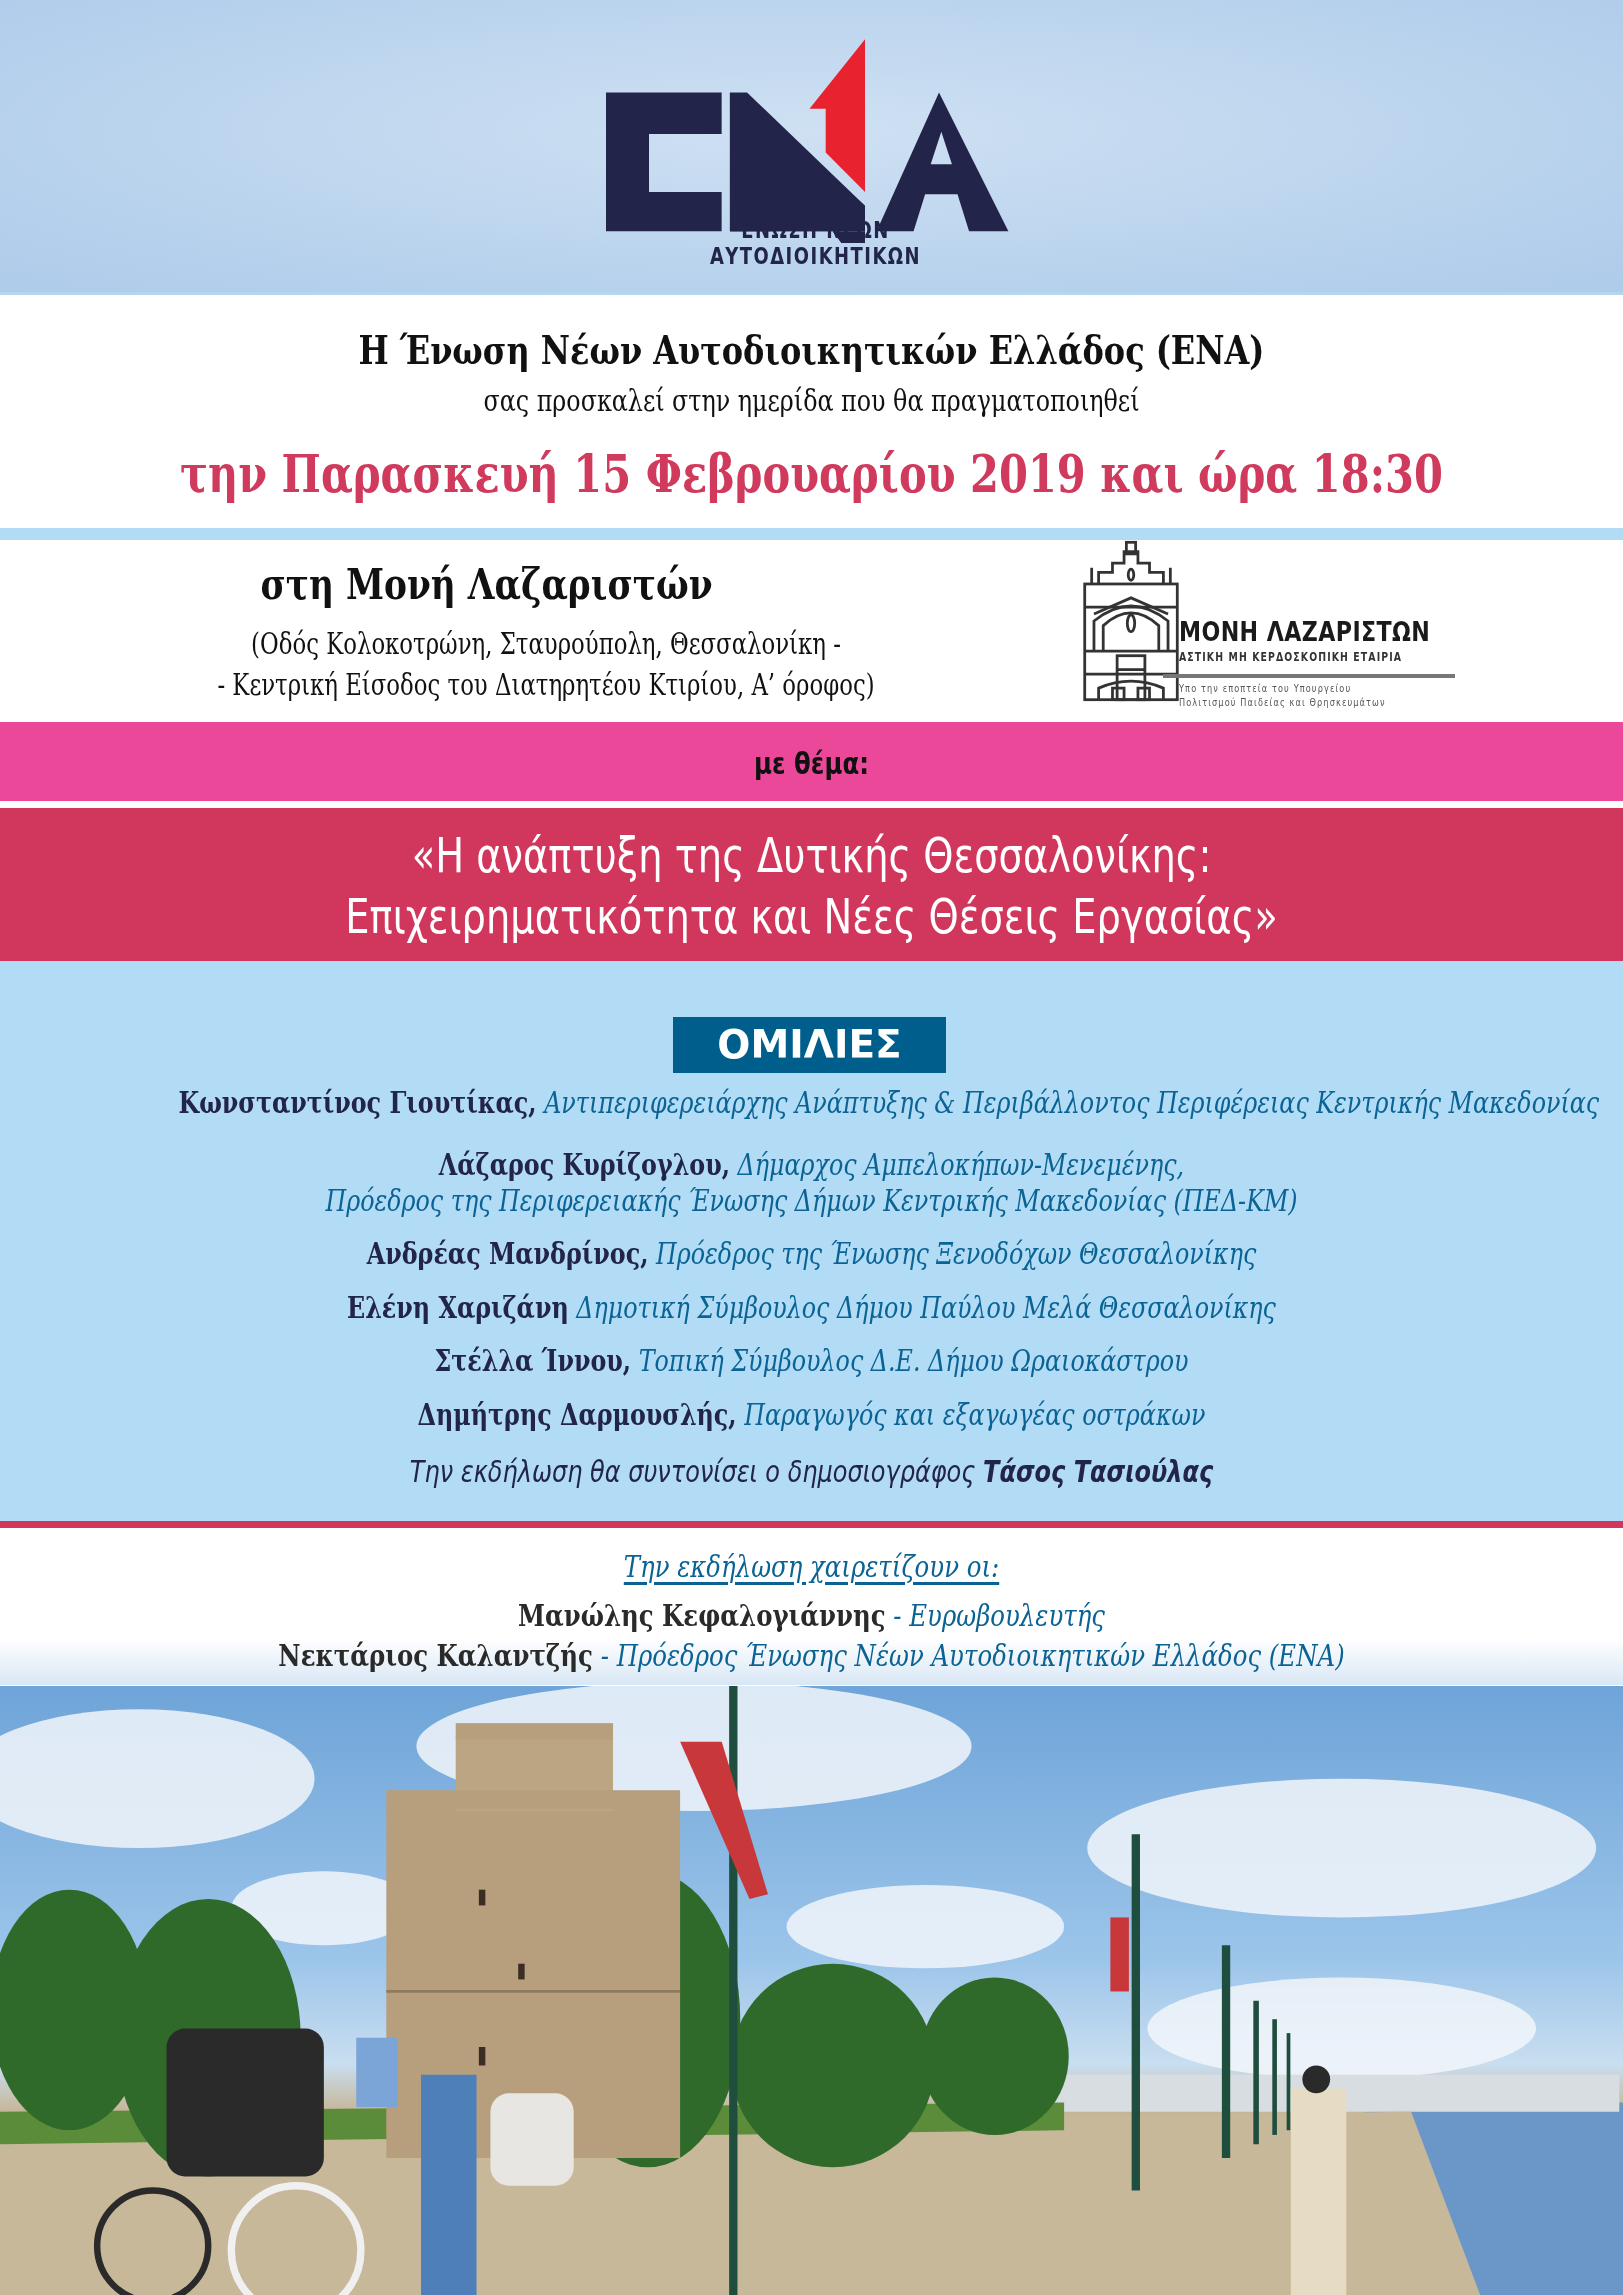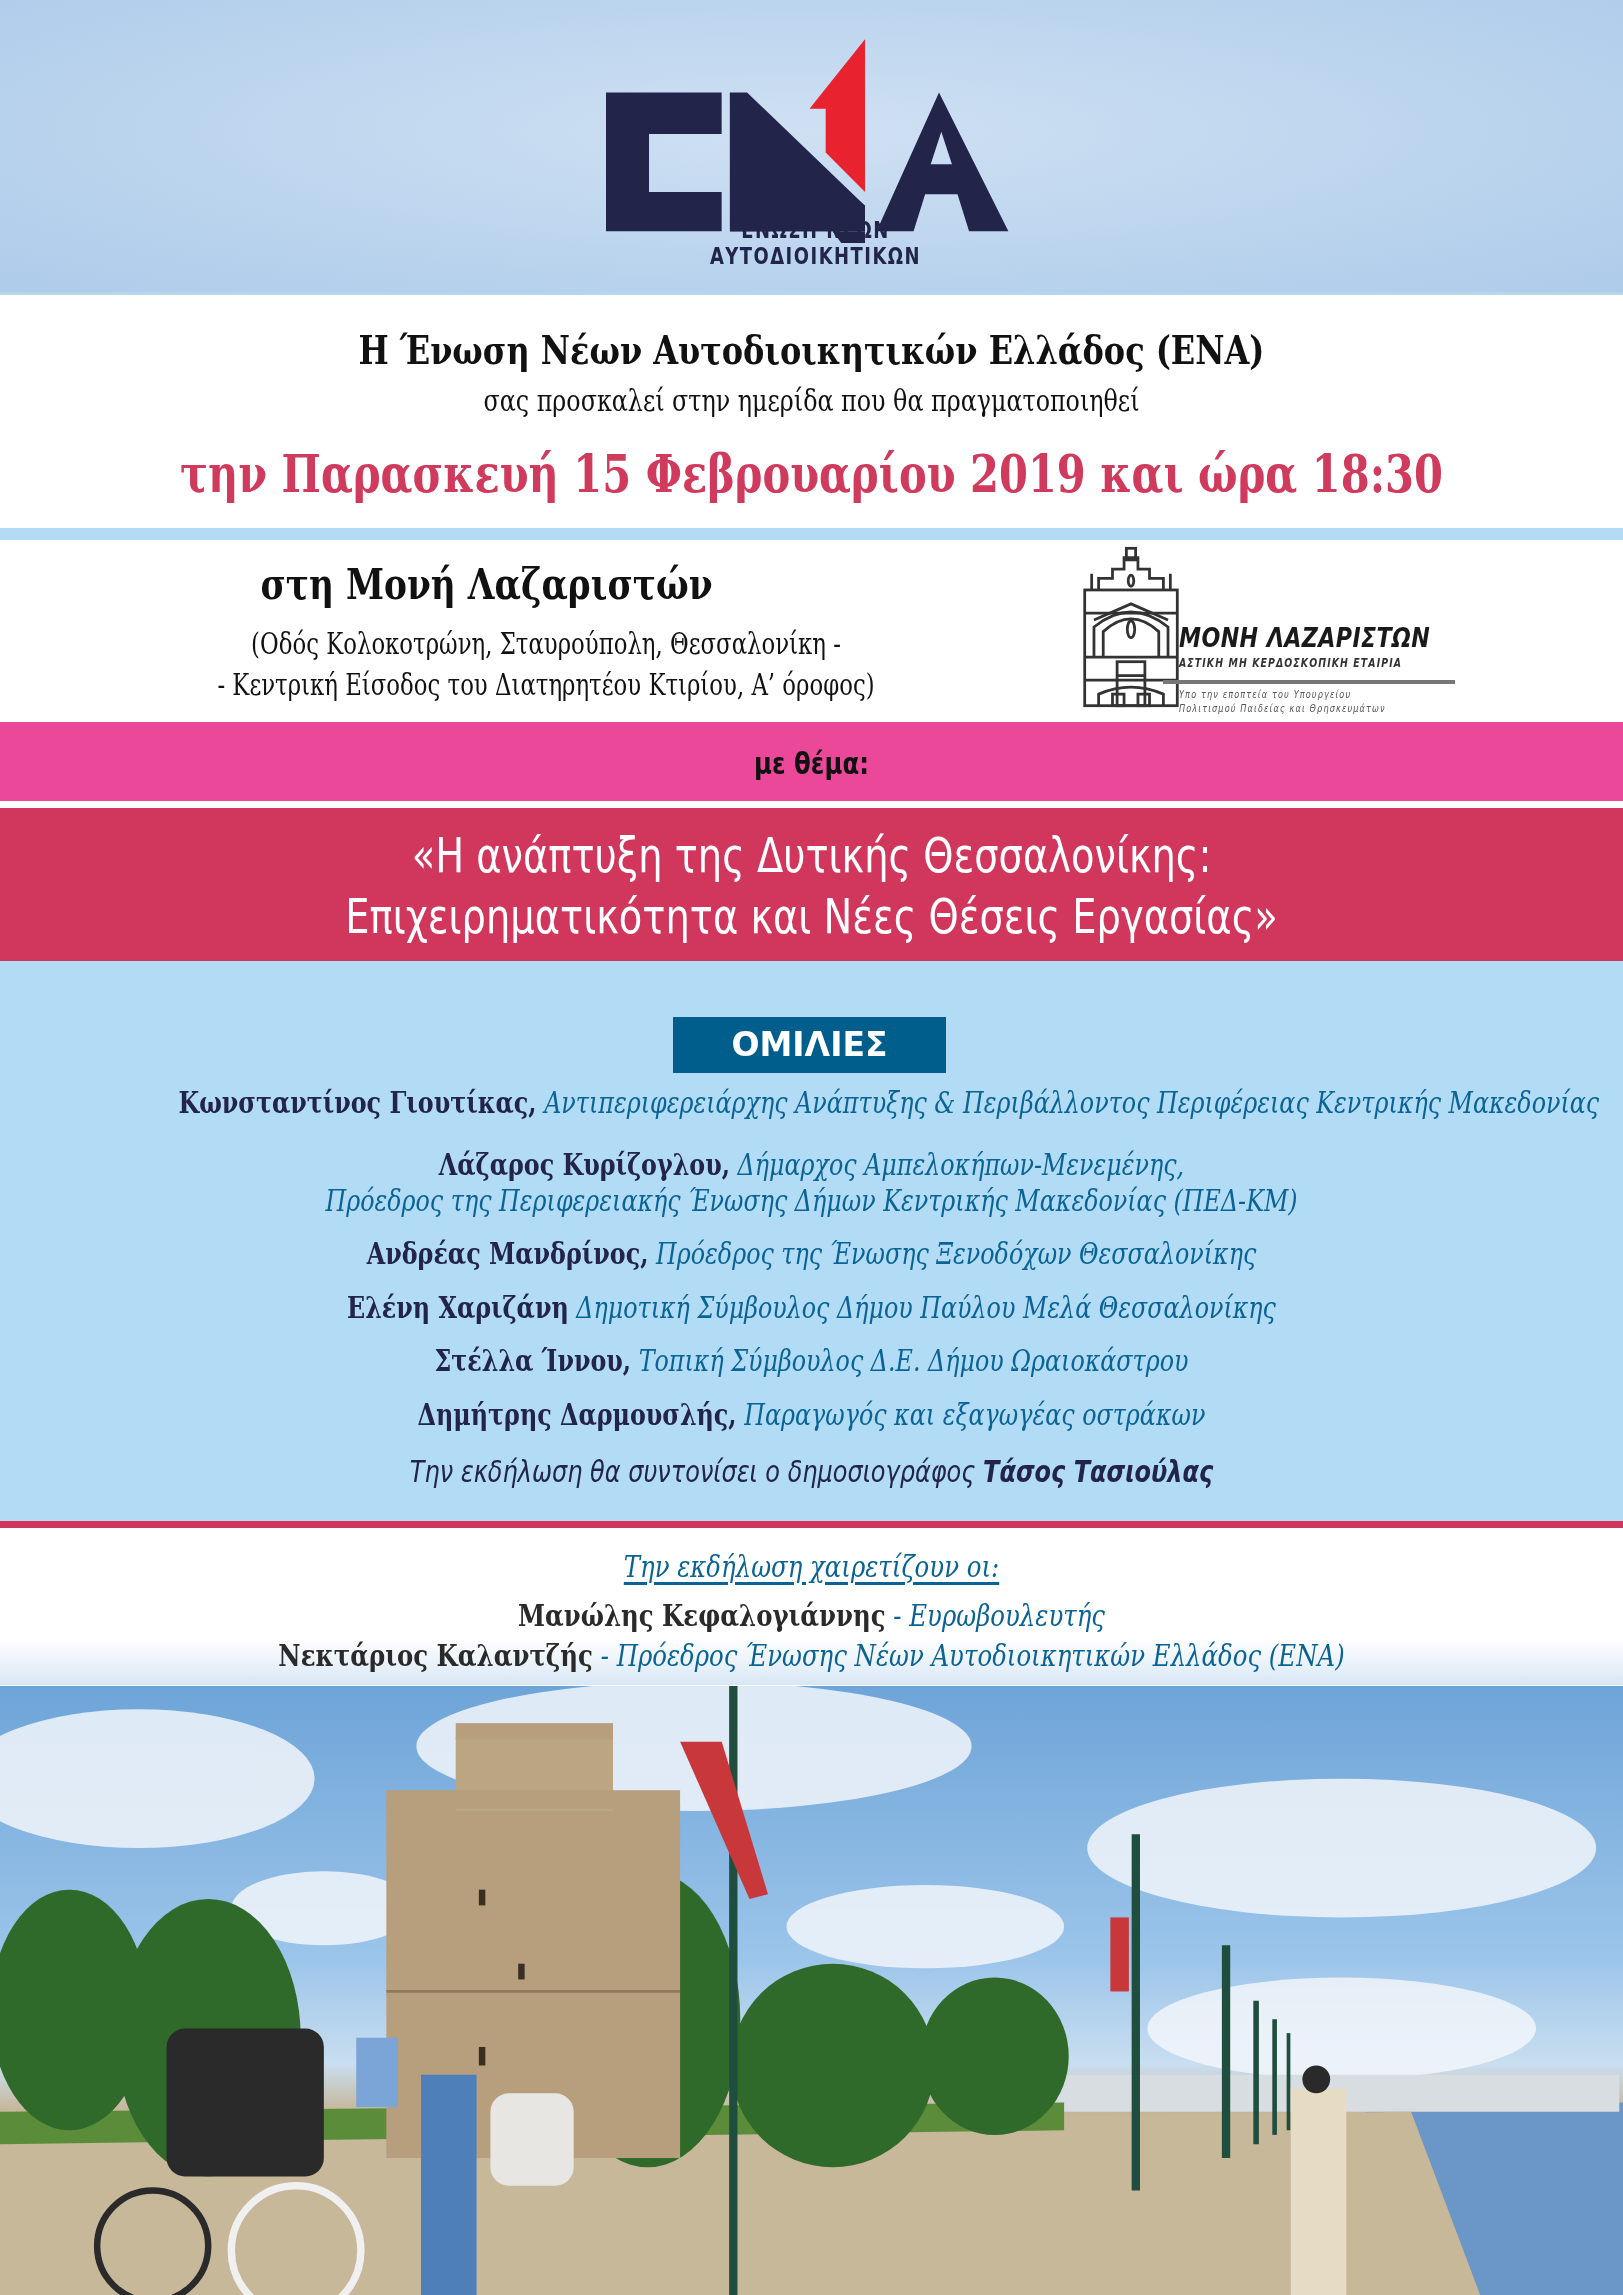--- a/index.html
+++ b/index.html
@@ -20,41 +20,41 @@
 
   #stripe1 { top: 528px; height: 11.6px; background: #b2dcf5; }
 
   
   #venue { top: 540px; height: 142px; background: #fff; }
   #venue-title { position: absolute; left: 93px; top: 18.5px; width: 787px; text-align: center; font-size: 43px; font-weight: bold; color: #111; transform: scaleX(0.80); }
   #venue-addr1 { position: absolute; left: 60px; top: 86px; width: 972px; text-align: center; font-size: 30px; color: #111; transform: scaleX(0.76); }
   #venue-addr2 { position: absolute; left: 60px: top: 130px; }
   #venue-addr2 { position: absolute; left: 60px; top: 127px; width: 972px; text-align: center; font-size: 30px; color: #111; transform: scaleX(0.76); }
 
-  #monastery-logo { position: absolute; left: 1080px; top: 6px; width: 416px; height: 162px; font-style: italic; }
+  #monastery-logo { position: absolute; left: 1080px; top: 0; width: 416px; height: 162px; }
   #mon-name { position: absolute; left: 99px; top: 76px; font-family: "DejaVu Sans", sans-serif; font-weight: bold; font-size: 27px; color: #1a1a1a; letter-spacing: 0.5px; transform: scaleX(0.82); transform-origin: left; white-space: nowrap; }
   #mon-sub { position: absolute; left: 99px; top: 110px; font-family: "DejaVu Sans", sans-serif; font-weight: bold; font-size: 12px; color: #333; letter-spacing: 1.4px; transform: scaleX(0.78); transform-origin: left; white-space: nowrap; }
   #mon-rule { position: absolute; left: 83px; top: 134px; width: 292px; height: 3.7px; background: #777; }
   #mon-note1, #mon-note2 { position: absolute; left: 99px; font-family: "DejaVu Sans", sans-serif; font-size: 10.2px; color: #555; letter-spacing: 1.4px; transform: scaleX(0.8); transform-origin: left; white-space: nowrap; }
   #mon-note1 { top: 143px; }
   #mon-note2 { top: 157px; }
 
   
   #theme-label-band { top: 722px; height: 79px; background: #ec4899; font-weight: bold; }
   #theme-label { position: absolute; top: 24px; width: 100%; font-family: "DejaVu Sans", sans-serif; font-size: 30.5px; color: #111; transform: scaleX(0.80); }
 
   
   #topic-band { top: 808px; height: 181px; background: #d1375c; }
   #topic-l1, #topic-l2 { position: absolute; width: 100%; font-family: "DejaVu Sans", sans-serif; font-size: 48px; color: #fff; transform: scaleX(0.80); }
   #topic-l1 { top: 18.5px; }
   #topic-l2 { top: 80px; }
 
   
   #speakers { top: 961px; height: 560px; background: #b2dcf5; }
-  #talks-badge { position: absolute; left: 673px; top: 56px; width: 273px; height: 56px; background: #005e8c; color: #fff; font-family: "DejaVu Sans", sans-serif; font-weight: bold; font-size: 33px; text-align: center; line-height: 56px; }
+  #talks-badge { position: absolute; left: 673px; top: 56px; width: 273px; height: 56px; background: #005e8c; color: #fff; font-family: "DejaVu Sans", sans-serif; font-weight: bold; font-size: 39px; text-align: center; line-height: 56px; }
   .speaker { position: absolute; width: 100%; text-align: center; font-size: 30.5px; transform: scaleX(0.78); white-space: nowrap; }
   .speaker .name { color: #22244a; font-weight: bold; }
   .speaker .role { color: #0a6394; font-style: italic; }
   #moderator { position: absolute; top: 493px; width: 100%; text-align: center; font-family: "DejaVu Sans", sans-serif; font-style: italic; font-size: 30px; color: #22244a; transform: scaleX(0.80); white-space: nowrap; }
   #moderator .mod-name { font-weight: bold; }
 
   #stripe-crimson { top: 1521px; height: 7.4px; background: #d1375c; }
 
   
   #greetings { top: 1528px; height: 157px; background: linear-gradient(to bottom, #ffffff 0%, #ffffff 70%, #d8e7f5 100%); }

